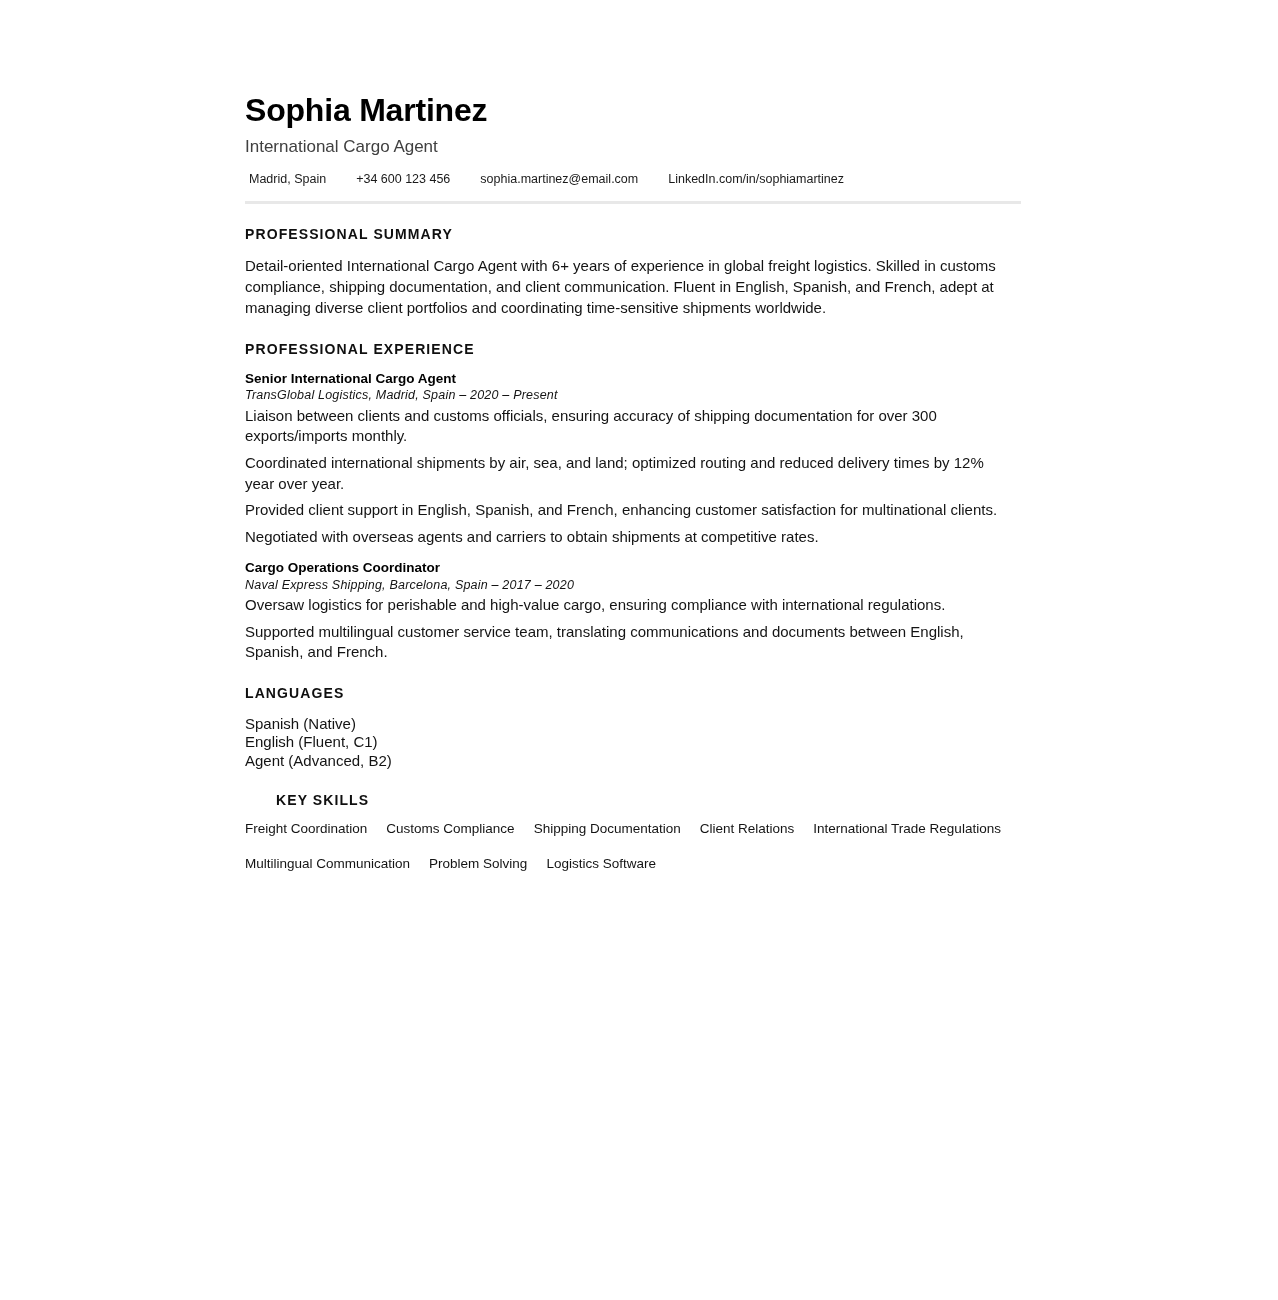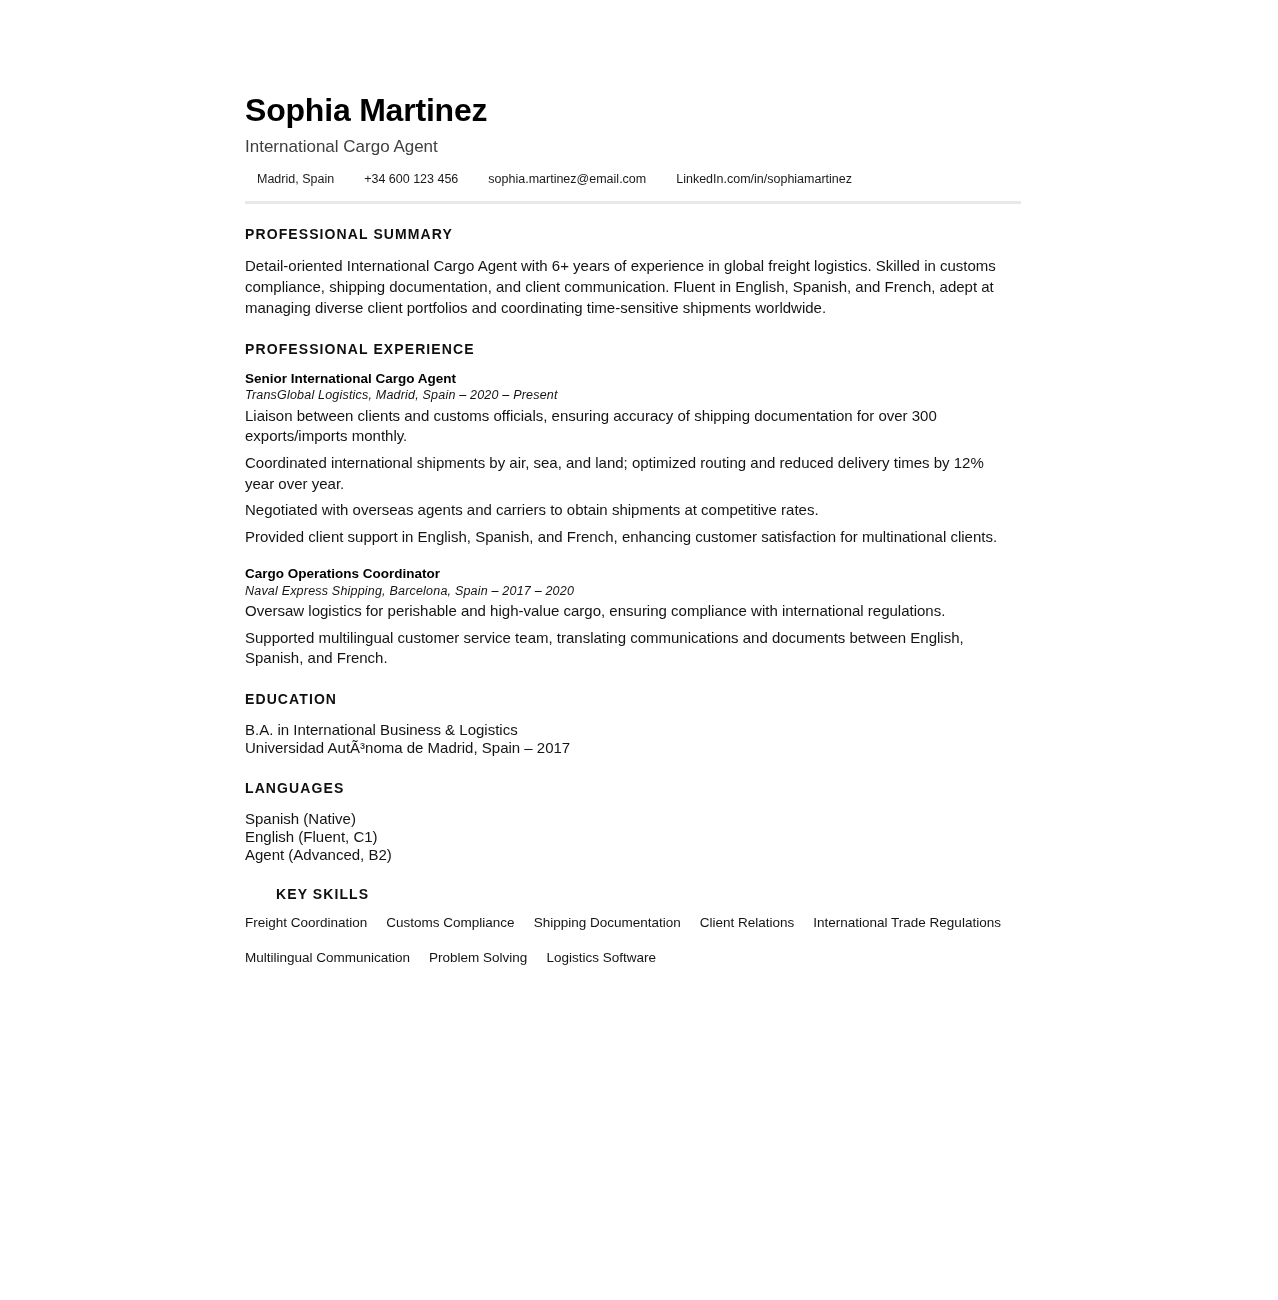--- a/index.html
+++ b/index.html
@@ -41,21 +41,21 @@
     font-size: 17px;
     font-weight: normal;
     line-height: 1.2;
     margin: 0 0 14px 0;
     color: #404040;
   }
   .contact-line {
     font-size: 12.5px;
     line-height: 1.3;
     color: #1a1a1a;
-    margin: 12px;
+    margin: 4px;
     white-space: nowrap;
   }
   .contact-item { display: inline-block; }
   .contact-gap { display: inline-block; width: 30px; }
   .header-rule {
     margin-top: 14px;
     width: 776px;
     height: 3px;
     background: #e8e8e8;
   }
@@ -73,21 +73,21 @@
 
   .summary-text {
     font-size: 15px;
     line-height: 1.38;
     color: #141414;
     margin: 0;
     width: 760px;
   }
 
   
-  .job { margin-bottom: 18px; }
+  .job { margin-bottom: 12px; }
   .job:last-child { margin-bottom: 0; }
   .job-title {
     font-size: 13.5px;
     font-weight: bold;
     line-height: 1.25;
     color: #000;
     margin: 0;
   }
   .job-meta {
     font-size: 12.5px;
@@ -157,37 +157,32 @@
     </div>
 
     <div class="section">
       <div class="section-title">PROFESSIONAL EXPERIENCE</div>
 
       <div class="job">
         <div class="job-title">Senior International Cargo Agent</div>
         <div class="job-meta">TransGlobal Logistics, Madrid, Spain  –  2020 – Present</div>
         <p class="job-bullet">Liaison between clients and customs officials, ensuring accuracy of shipping documentation for over 300 exports/imports monthly.</p>
         <p class="job-bullet">Coordinated international shipments by air, sea, and land; optimized routing and reduced delivery times by 12% year over year.</p>
+        <p class="job-bullet">Provided client support in English, Spanish, and French, enhancing customer satisfaction for multinational clients.</p>
         <p class="job-bullet">Negotiated with overseas agents and carriers to obtain shipments at competitive rates.</p>
-        <p class="job-bullet">Provided client support in English, Spanish, and French, enhancing customer satisfaction for multinational clients.</p>
       </div>
 
       <div class="job">
         <div class="job-title">Cargo Operations Coordinator</div>
         <div class="job-meta">Naval Express Shipping, Barcelona, Spain  –  2017 – 2020</div>
         <p class="job-bullet">Oversaw logistics for perishable and high-value cargo, ensuring compliance with international regulations.</p>
         <p class="job-bullet">Supported multilingual customer service team, translating communications and documents between English, Spanish, and French.</p>
       </div>
     </div>
 
-    <div class="section">
-      <div class="section-title">EDUCATION</div>
-      <div class="edu-line">B.A. in International Business &amp; Logistics</div>
-      <div class="edu-line">Universidad AutÃ³noma de Madrid, Spain  –  2017</div>
-    </div>
 
     <div class="section">
       <div class="section-title">LANGUAGES</div>
       <div class="lang-line">Spanish (Native)</div>
       <div class="lang-line">English (Fluent, C1)</div>
       <div class="lang-line">Agent (Advanced, B2)</div>
     </div>
 
     <div class="section">
       <div class="section-title tight">KEY SKILLS</div>

